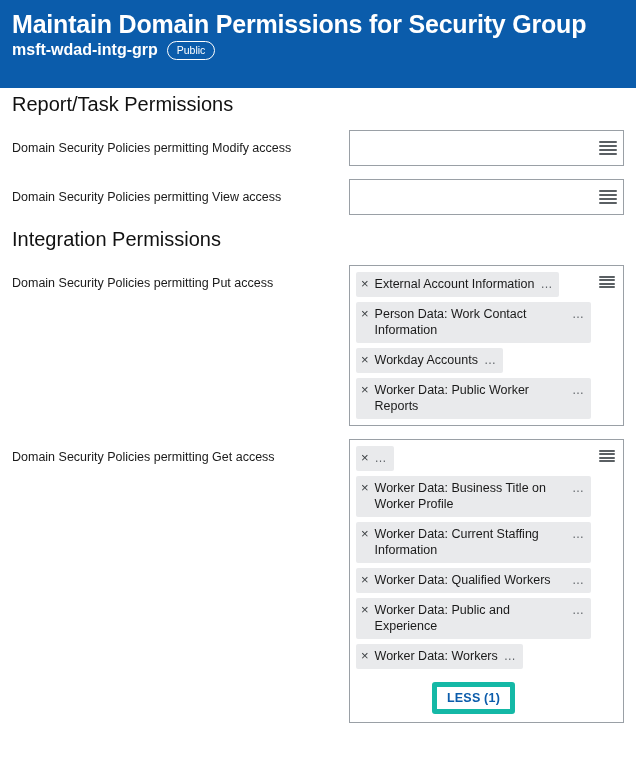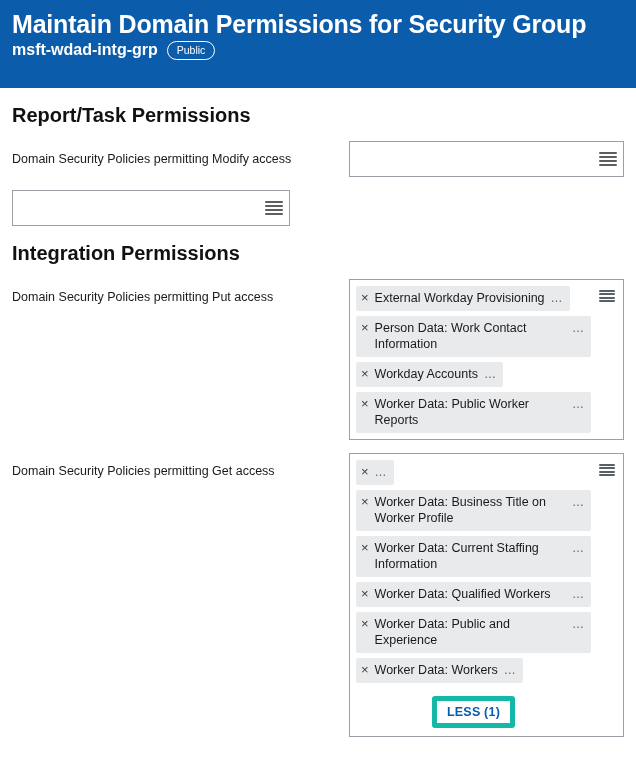--- a/index.html
+++ b/index.html
@@ -43,22 +43,22 @@
     line-height: 12px;
     white-space: nowrap;
   }
 
   .body {
     padding: 0 12px;
   }
 
   .section-title {
     font-size: 20px;
-    font-weight: bold;
-    margin: 16px 0 14px 0;
+    font-weight: normal;
+    margin: 5px 0 14px 0;
     color: #111;
   }
 
   .field-row {
     display: flex;
     align-items: flex-start;
     margin-bottom: 13px;
   }
   .field-label {
     font-size: 12.5px;
@@ -180,39 +180,40 @@
       <span class="menu-icon">
           <i></i>
           <i></i>
           <i></i>
           <i></i>
         </span>
     </div>
   </div>
 
   <div class="field-row">
+    <div class="field-label">Domain Security Policies permitting View access</div>
     <div class="prompt-box">
       <span class="menu-icon">
           <i></i>
           <i></i>
           <i></i>
           <i></i>
         </span>
     </div>
   </div>
 
   <div class="section-title">Integration Permissions</div>
 
   <div class="field-row">
     <div class="field-label">Domain Security Policies permitting Put access</div>
     <div class="ms-box">
       <div class="ms-pills">
         <div class="pill">
           <span class="pill-x">×</span>
-          <span class="pill-text">External Workday Provisioning</span>
+          <span class="pill-text">External Account Information</span>
           <span class="pill-dots">…</span>
         </div>
         <div class="pill wide">
           <span class="pill-x">×</span>
           <span class="pill-text">Person Data: Work Contact Information</span>
           <span class="pill-dots">…</span>
         </div>
         <div class="pill">
           <span class="pill-x">×</span>
           <span class="pill-text">Workday Accounts</span>

